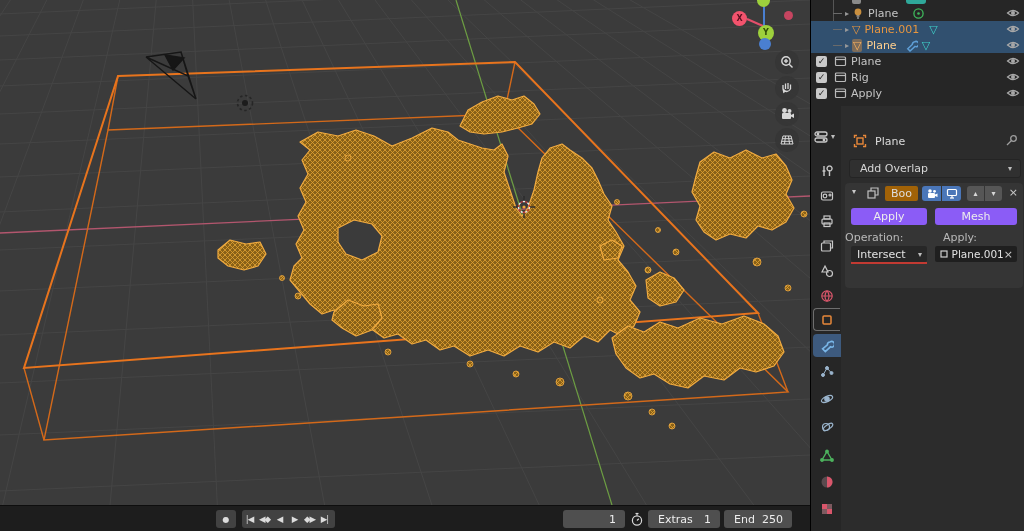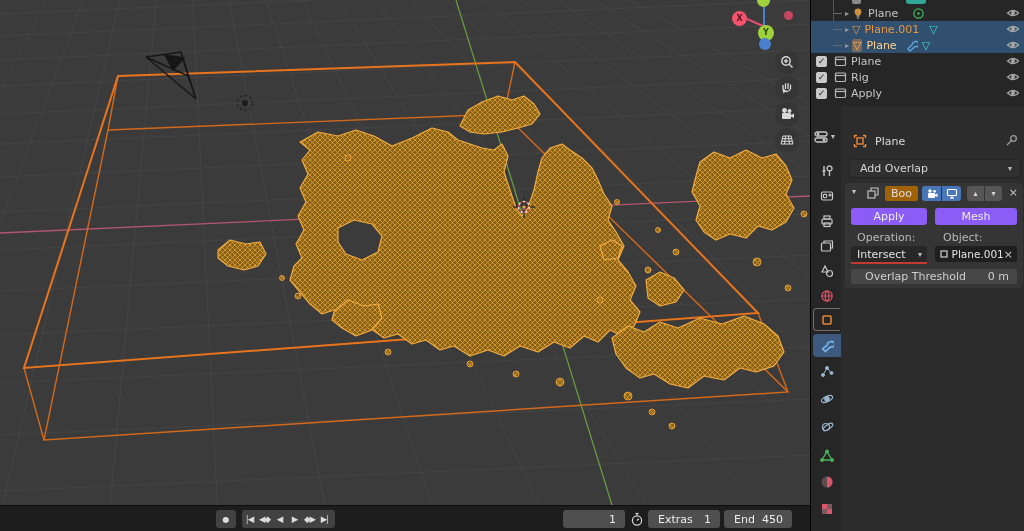--- a/index.html
+++ b/index.html
@@ -240,21 +240,21 @@
         <line x1="7" y1="1.5" x2="7" y2="3.5"></line>
         <line x1="5.5" y1="1.5" x2="8.5" y2="1.5"></line>
         <line x1="7" y1="8.5" x2="8.8" y2="6.8"></line>
     </svg>
     <div class="tl-field" style="left:648px;width:72px;">
       <span style="margin-left:10px;">Extras</span>
       <span style="margin-left:auto;margin-right:9px;">1</span>
     </div>
     <div class="tl-field" style="left:724px;width:68px;">
       <span style="margin-left:10px;">End</span>
-      <span style="margin-left:auto;margin-right:9px;">450</span>
+      <span style="margin-left:auto;margin-right:9px;">250</span>
     </div>
   </div>
 
   <div class="right">
 
     <div class="outliner">
       <div style="position:absolute;left:22px;top:0;width:1px;height:46px;background:#555;"></div>
       <div class="orow" style="height:5px;">
         <div style="position:absolute;left:41px;top:0;width:9px;height:4px;background:#8a8a8a;border-radius:0 0 2px 2px;"></div>
         <div style="position:absolute;left:95px;top:0;width:20px;height:4px;background:#2fa89a;border-radius:0 0 3px 3px;"></div>
@@ -498,38 +498,34 @@
           </div>
           <span class="x" style="position:absolute;right:5px;top:3px;">×</span>
 
           <div class="btn" style="left:6px;width:76px;">
               <span>Apply</span>
             </div>
           <div class="btn" style="left:90px;width:82px;">
               <span>Mesh</span>
             </div>
 
-          <span class="flabel" style="left:12px;">Operation:</span>
-          <span class="flabel" style="left:98px;">Object:</span>
+          <span class="flabel" style="left:0;">Operation:</span>
+          <span class="flabel" style="left:98px;">Apply:</span>
 
           <div class="dropdown" style="left:6px;width:76px;">
             <span style="margin-left:6px;">Intersect</span>
             <span class="chev" style="margin-left:auto;margin-right:5px;">▾</span>
           </div>
           <div class="redline"></div>
 
           <div class="dropdown" style="left:90px;width:82px;background:#1f1f1f;">
             <svg width="10" height="10" style="margin-left:4px;" fill="none" stroke="#d0d0d0" stroke-width="1.2">
                 <rect x="2" y="2" width="6" height="6"></rect>
               </svg>
             <span style="margin-left:4px;font-size:10.5px;">Plane.001</span>
             <span class="x" style="margin-left:auto;margin-right:4px;">×</span>
           </div>
 
-          <div class="overlap">
-            <span style="margin-left:14px;">Overlap Threshold</span>
-            <span style="margin-left:auto;margin-right:8px;">0 m</span>
-          </div>
         </div>
       </div>
     </div>
   </div>
 </div>
 
 </body></html>

